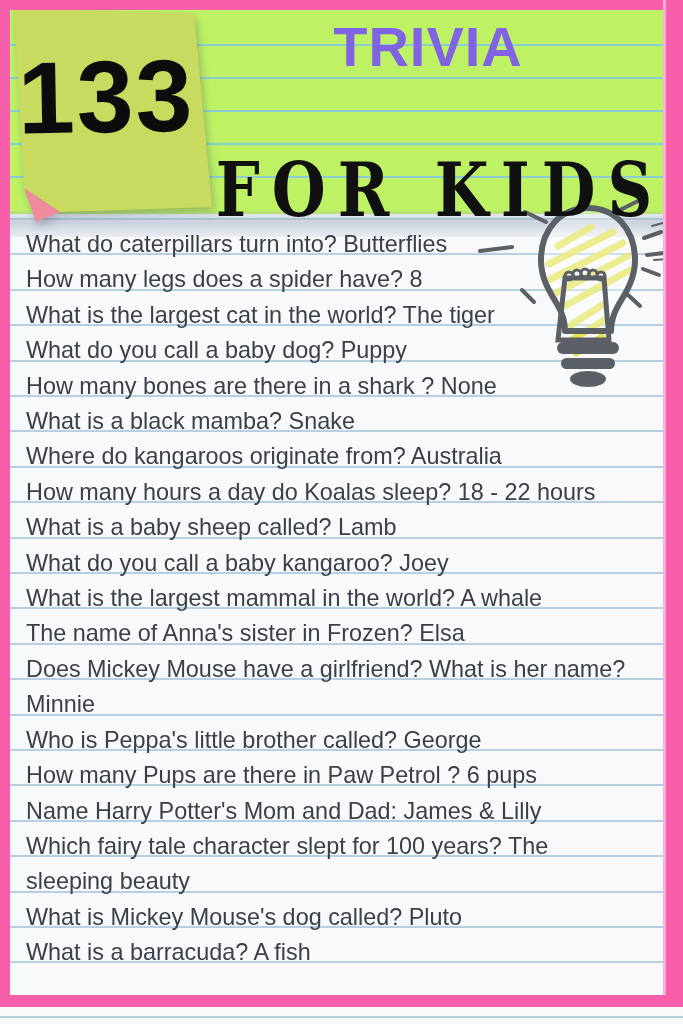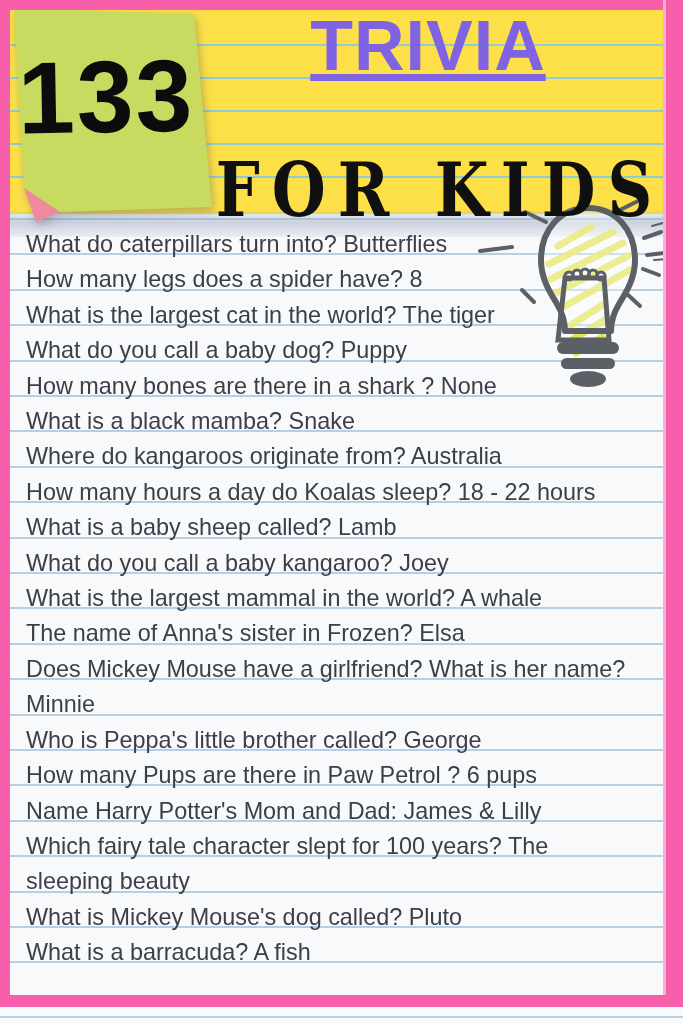--- a/index.html
+++ b/index.html
@@ -11,21 +11,21 @@
     --rule-blue:#b6cfe3;
     --rule-teal:#8bcdd5;
     --bulb-gray:#5b6067;
     --bulb-yellow:#dfdf3e;
   }
   html,body{margin:0;padding:0;background:#e9e9e9;}
   .page{
     position:relative;
     width:683px;height:1024px;
     margin:0 auto;
-    background:#fde047;
+    background:#bef264;
     overflow:hidden;
     font-family:"Liberation Sans", sans-serif;
   }
   
   .paper-lower{position:absolute;left:0;right:0;top:214px;bottom:0;background:#f7f9fb;z-index:0;}
   
   .rules-top{position:absolute;left:0;right:0;top:44px;height:146px;z-index:0;
     background:repeating-linear-gradient(to bottom, var(--rule-teal) 0 2px, transparent 2px 33px);}
   .rules-main{position:absolute;left:0;right:0;top:218px;bottom:0;z-index:0;
     background:repeating-linear-gradient(to bottom, var(--rule-blue) 0 2px, transparent 2px 35.4px);}
@@ -43,21 +43,21 @@
   
   .note{position:absolute;left:0;top:0;width:220px;height:226px;z-index:4;}
   .note svg{filter:drop-shadow(2px 4px 4px rgba(60,70,90,.35));}
   .note-count{
     position:absolute;left:10px;top:46px;width:192px;
     text-align:center;font-size:102px;font-weight:800;letter-spacing:2px;
     color:#0c0c0c;transform:rotate(-1deg);line-height:1;
   }
   
   .title{position:absolute;left:196px;top:12px;width:464px;text-align:center;z-index:3;
-    color:var(--title-purple);font-weight:800;font-size:70px;line-height:69px;letter-spacing:1px;text-decoration:underline;}
+    color:var(--title-purple);font-weight:800;font-size:56px;line-height:69px;letter-spacing:1px;}
   .for-kids{position:absolute;left:200px;top:150px;width:480px;text-align:center;z-index:3;
     font-family:"DejaVu Serif", serif;font-weight:700;color:#101010;
     font-size:62px;line-height:66px;letter-spacing:12px;
     transform:scaleY(1.22);transform-origin:top center;}
   
   .bulb{position:absolute;left:470px;top:198px;z-index:2;}
   .bulb .glass{stroke:var(--bulb-gray);stroke-width:6;fill:rgba(253,254,255,.35);stroke-linejoin:round;}
   .bulb .fil{stroke:var(--bulb-gray);stroke-width:5;fill:none;}
   .bulb .coil{stroke:var(--bulb-gray);stroke-width:3;fill:none;}
   .bulb .base{fill:var(--bulb-gray);}

